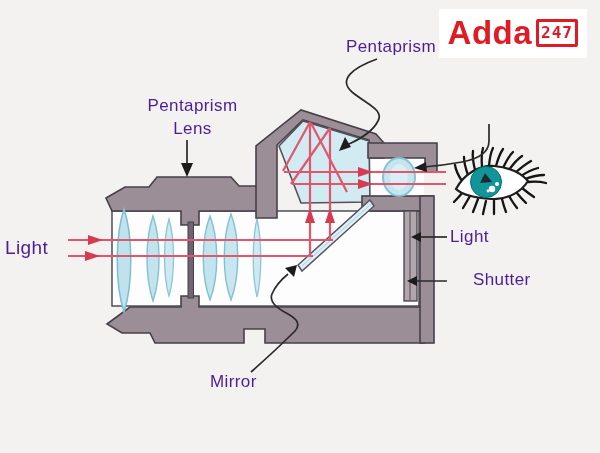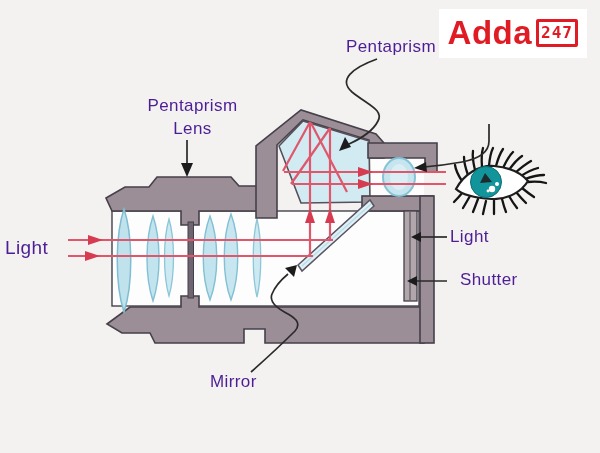--- a/index.html
+++ b/index.html
@@ -149,21 +149,21 @@
   </g>
 </svg>
 
   <div class="lbl lbl-center" style="left:120px;top:94px;width:145px;">
     <div>Pentaprism</div>
     <div>Lens</div>
   </div>
   <div class="lbl" style="left:346px;top:37px;">Pentaprism</div>
   <div class="lbl lbl-light" style="left:5px;top:237px;">Light</div>
   <div class="lbl" style="left:450px;top:227px;">Light</div>
-  <div class="lbl" style="left:460px;top:270px;">Shutter</div>
+  <div class="lbl" style="left:473px;top:270px;">Shutter</div>
   <div class="lbl" style="left:210px;top:372px;">Mirror</div>
 
   <div class="logo">
     <span class="brand">Adda</span>
       <span class="num">247</span>
   </div>
 
 </div>
 
 </body></html>

